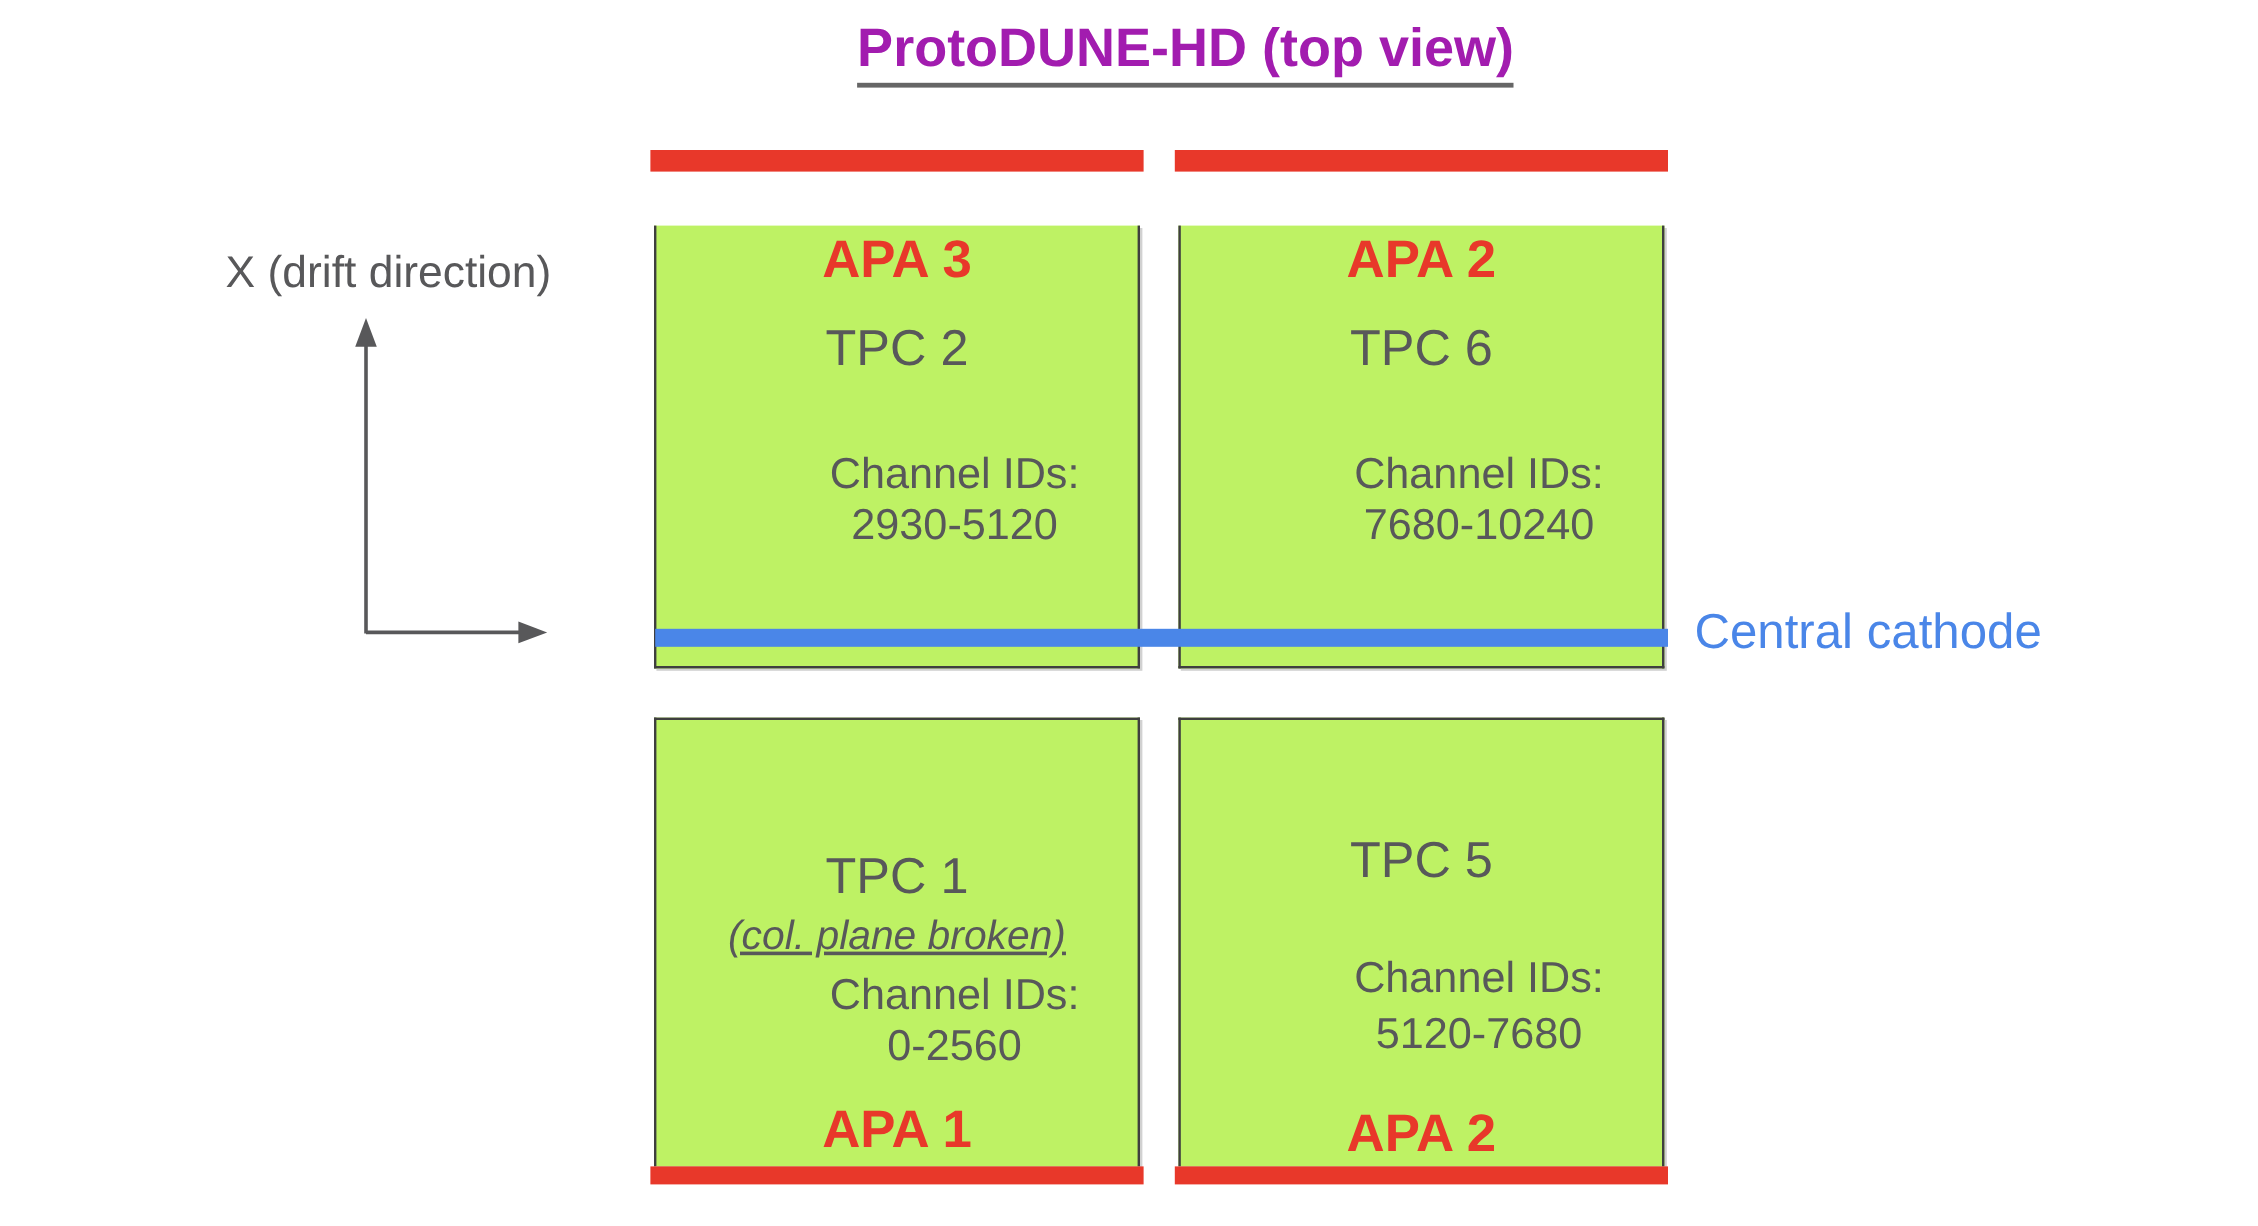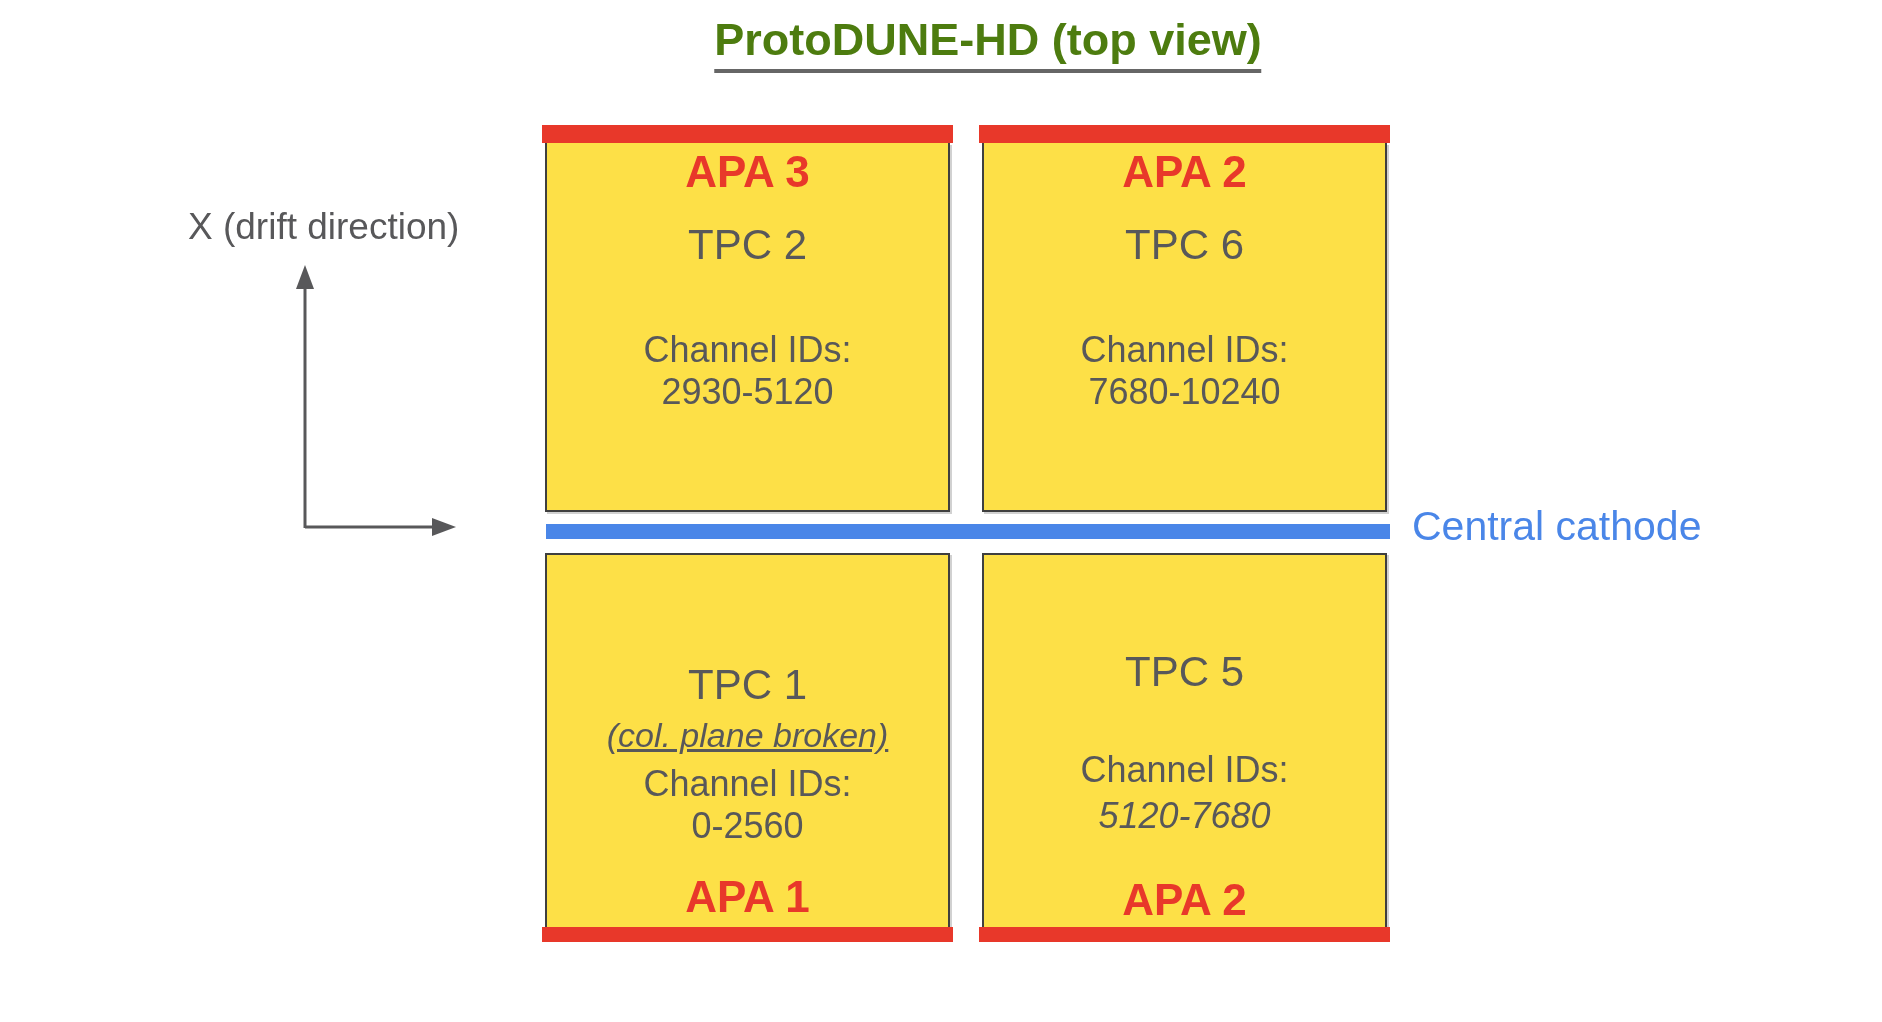--- a/index.html
+++ b/index.html
@@ -13,21 +13,21 @@
   }
 
   
   .title {
     position: absolute;
     left: 988px;
     top: 14px;
     transform: translateX(-50%);
     font-size: 45px;
     font-weight: bold;
-    color: #4d7c0f;
+    color: #a21caf;
     white-space: nowrap;
   }
   .title span {
     display: inline-block;
     border-bottom: 4px solid #666666;
     padding-bottom: 3px;
   }
 
   
   .axis-label {
@@ -45,39 +45,40 @@
   .red-bar {
     position: relative;
     margin-left: -3px;
     width: calc(100% + 6px);
     height: 18px;
     background: #e8382a;
   }
   .red-bar.bottom { height: 15px; }
   .box-body {
     position: relative;
-    background: #fde047;
+    background: #bef264;
     border: 2px solid #3f3f3f;
     box-sizing: border-box;
     box-shadow: 2px 2px 0 rgba(0,0,0,0.18);
+    margin-top: 45px;
   }
   .box-body.under-top-bar { border-top: none; height: 369px; }
   .box-body.over-bottom-bar { border-bottom: none; height: 374px; }
 
   .line {
     position: absolute;
     left: 0;
     width: 100%;
     text-align: center;
     color: #58585a;
     white-space: nowrap;
   }
   .apa-label { font-size: 44px; font-weight: bold; color: #e8382a; line-height: 48px; }
   .tpc-label { font-size: 42px; line-height: 48px; }
-  .chan-label, .chan-range { font-size: 36px; line-height: 44px; }
+  .chan-label, .chan-range { font-size: 36px; line-height: 44px; padding-left: 48px; }
   .note-label {
     font-size: 34px;
     line-height: 40px;
     font-style: italic;
     text-decoration: underline;
   }
 
   
   .cathode-line {
     position: absolute;
@@ -146,19 +147,19 @@
       <div class="line chan-range" style="top:249px;">0-2560</div>
       <div class="line apa-label" style="top:318px;">APA 1</div>
     </div>
     <div class="red-bar bottom"></div>
   </div>
 
   <div class="apa-box" style="left:982px; top:553px;">
     <div class="box-body over-bottom-bar">
       <div class="line tpc-label" style="top:93px;">TPC 5</div>
       <div class="line chan-label" style="top:193px;">Channel IDs:</div>
-      <div class="line chan-range" style="top:239px;font-style:italic;">5120-7680</div>
+      <div class="line chan-range" style="top:239px;">5120-7680</div>
       <div class="line apa-label" style="top:321px;">APA 2</div>
     </div>
     <div class="red-bar bottom"></div>
   </div>
 
 </div>
 
 </body></html>

